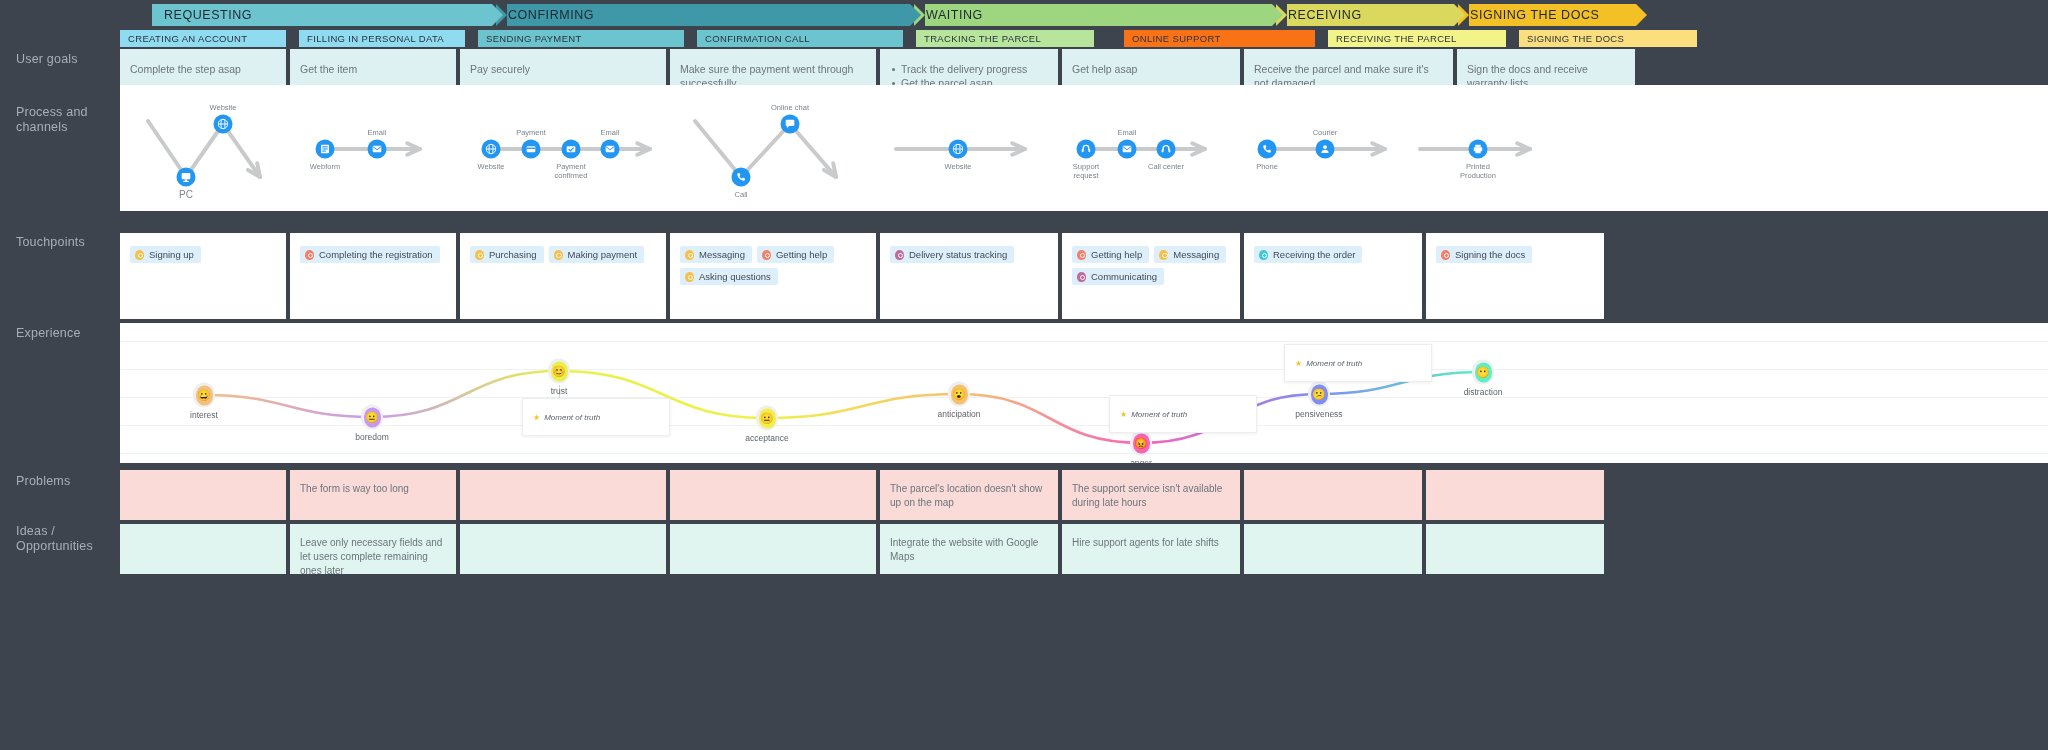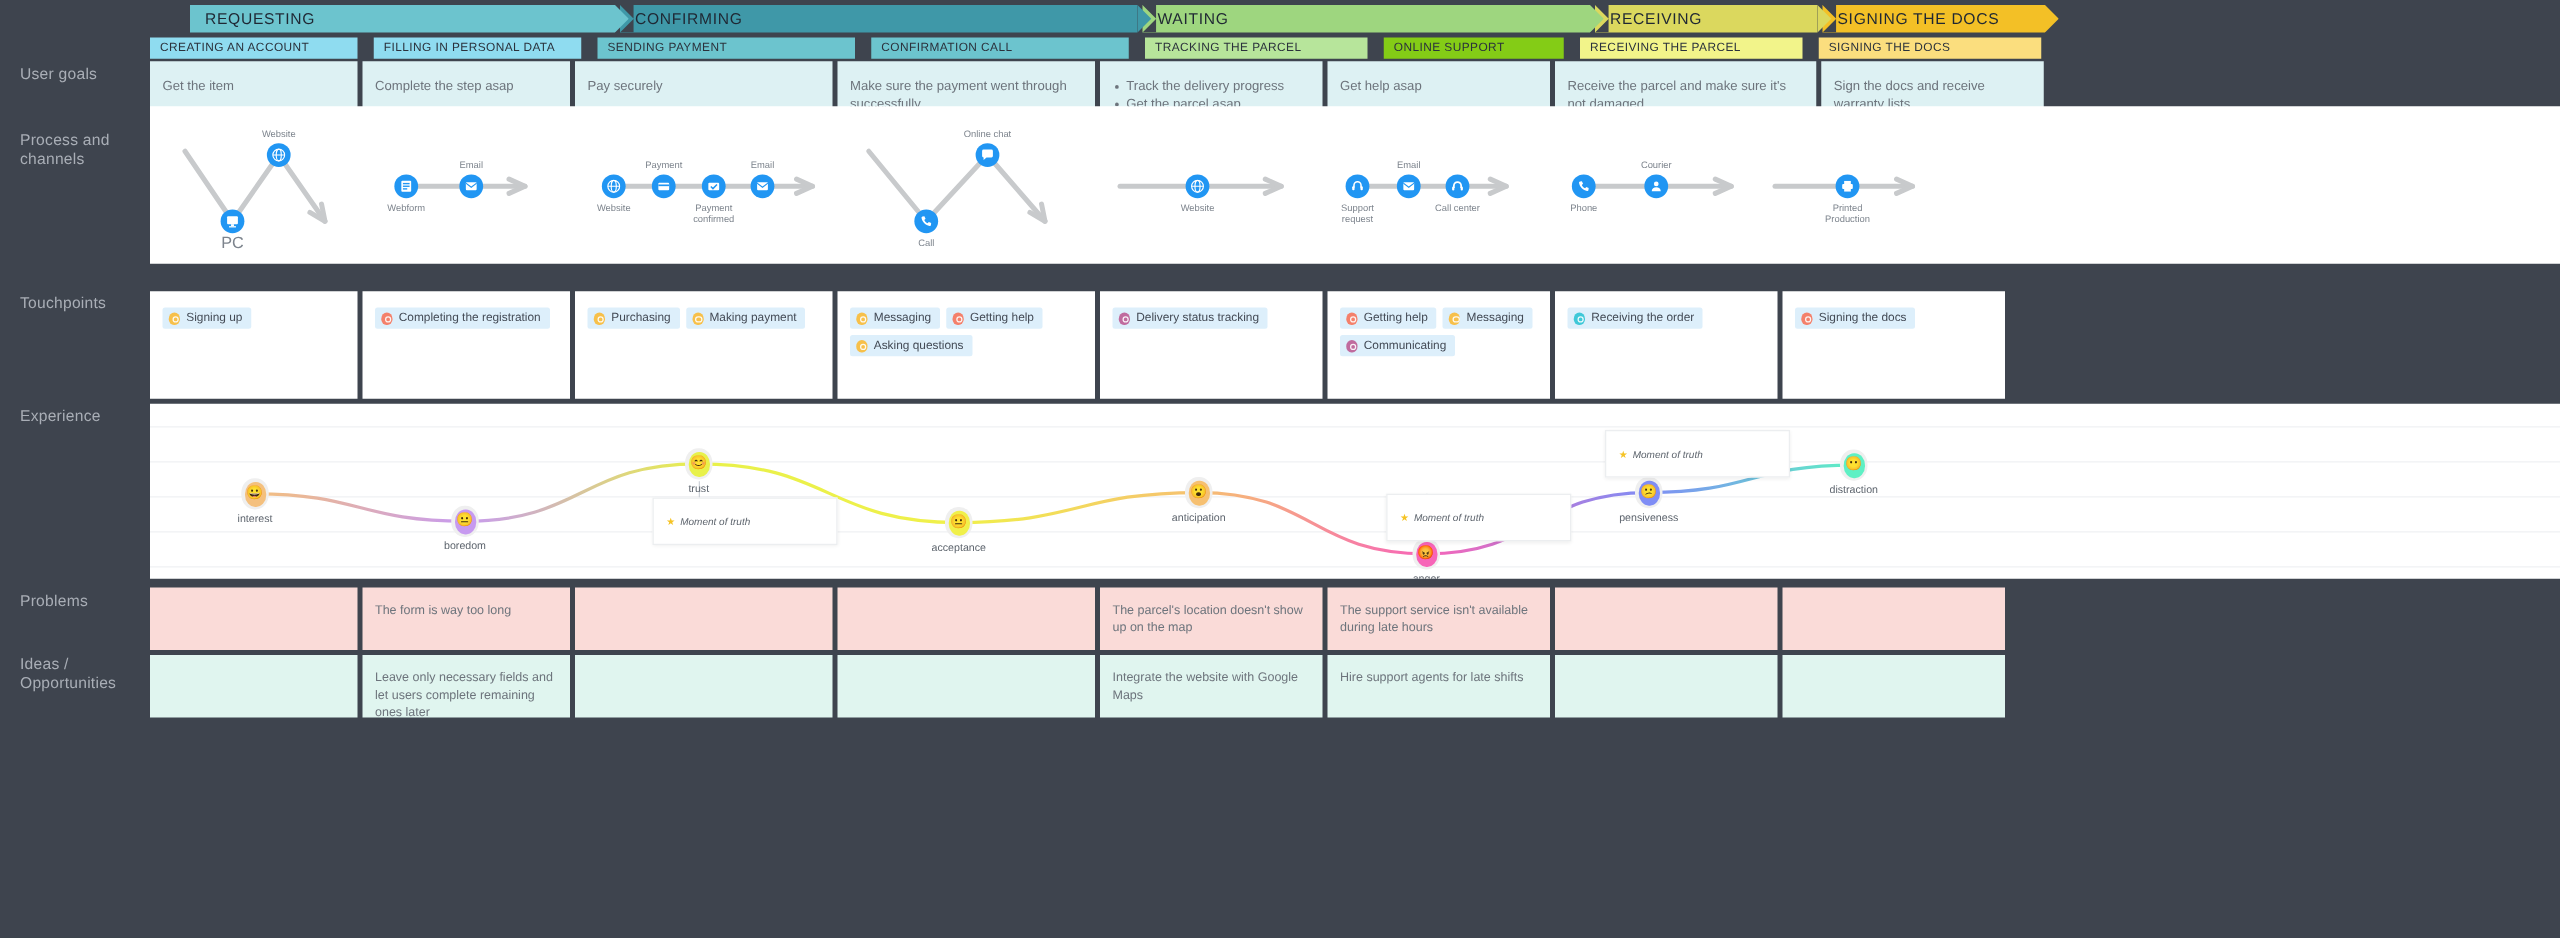--- a/index.html
+++ b/index.html
@@ -193,36 +193,36 @@
       </div>
       <div class="stage cell" style="width: 206px; background: rgb(108, 196, 206);">
         <span>SENDING PAYMENT</span>
       </div>
       <div class="stage cell" style="width: 206px; background: rgb(108, 196, 206);">
         <span>CONFIRMATION CALL</span>
       </div>
       <div class="stage cell" style="width: 178px; background: rgb(183, 229, 155);">
         <span>TRACKING THE PARCEL</span>
       </div>
-      <div class="stage cell" style="width: 144px; background: #84cc16;">
+      <div class="stage cell" style="width: 191px; background: #f97316; margin-left: 17px;">
         <span>ONLINE SUPPORT</span>
       </div>
       <div class="stage cell" style="width: 178px; background: rgb(242, 244, 138);">
         <span>RECEIVING THE PARCEL</span>
       </div>
       <div class="stage cell" style="width: 178px; background: rgb(251, 222, 126);">
         <span>SIGNING THE DOCS</span>
       </div>
     </div>
   <div class="cellrow goals" id="goals">
       <div class="goal cell" style="width: 166px;">
+        <div>Complete the step asap</div>
+      </div>
+      <div class="goal cell" style="width: 166px;">
         <div>Get the item</div>
-      </div>
-      <div class="goal cell" style="width: 166px;">
-        <div>Complete the step asap</div>
       </div>
       <div class="goal cell" style="width: 206px;">
         <div>Pay securely</div>
       </div>
       <div class="goal cell" style="width: 206px;">
         <div>Make sure the payment went through successfully</div>
       </div>
       <div class="goal cell" style="width: 178px;">
         <ul>
           <li>Track the delivery progress</li>
@@ -276,21 +276,21 @@
         </div>
       </div>
       <div style="position: absolute; left: 66px; top: 92px; transform: translate(-50%, -50%); z-index: 3;">
         <div style="width: 19px; height: 19px; border-radius: 50%; background: rgb(33, 150, 243); display: flex; align-items: center; justify-content: center;">
           <svg width="11" height="11" viewBox="0 0 14 14">
             <rect x="1.5" y="2" width="11" height="8" rx="1" fill="#fff"></rect>
             <rect x="5.5" y="10" width="3" height="2" fill="#fff"></rect>
             <rect x="3.5" y="12" width="7" height="1.3" fill="#fff"></rect>
           </svg>
         </div>
-        <div style="position: absolute; left: 50%; transform: translateX(-50%); font-size: 13px; color: rgb(125, 132, 141); white-space: nowrap; text-align: center; line-height: 9px; top: 22px;">
+        <div style="position: absolute; left: 50%; transform: translateX(-50%); font-size: 10px; color: rgb(125, 132, 141); white-space: nowrap; text-align: center; line-height: 9px; top: 22px;">
           <div>PC</div>
         </div>
       </div>
       <div style="position: absolute; left: 205px; top: 64px; transform: translate(-50%, -50%); z-index: 3;">
         <div style="width: 19px; height: 19px; border-radius: 50%; background: rgb(33, 150, 243); display: flex; align-items: center; justify-content: center;">
           <svg width="11" height="11" viewBox="0 0 14 14">
             <rect x="2" y="1.5" width="10" height="11" rx="1" fill="#fff"></rect>
             <rect x="3.6" y="3.6" width="6.8" height="1.4" fill="#2196f3"></rect>
             <rect x="3.6" y="6.3" width="6.8" height="1.4" fill="#2196f3"></rect>
             <rect x="3.6" y="9" width="4.4" height="1.4" fill="#2196f3"></rect>

